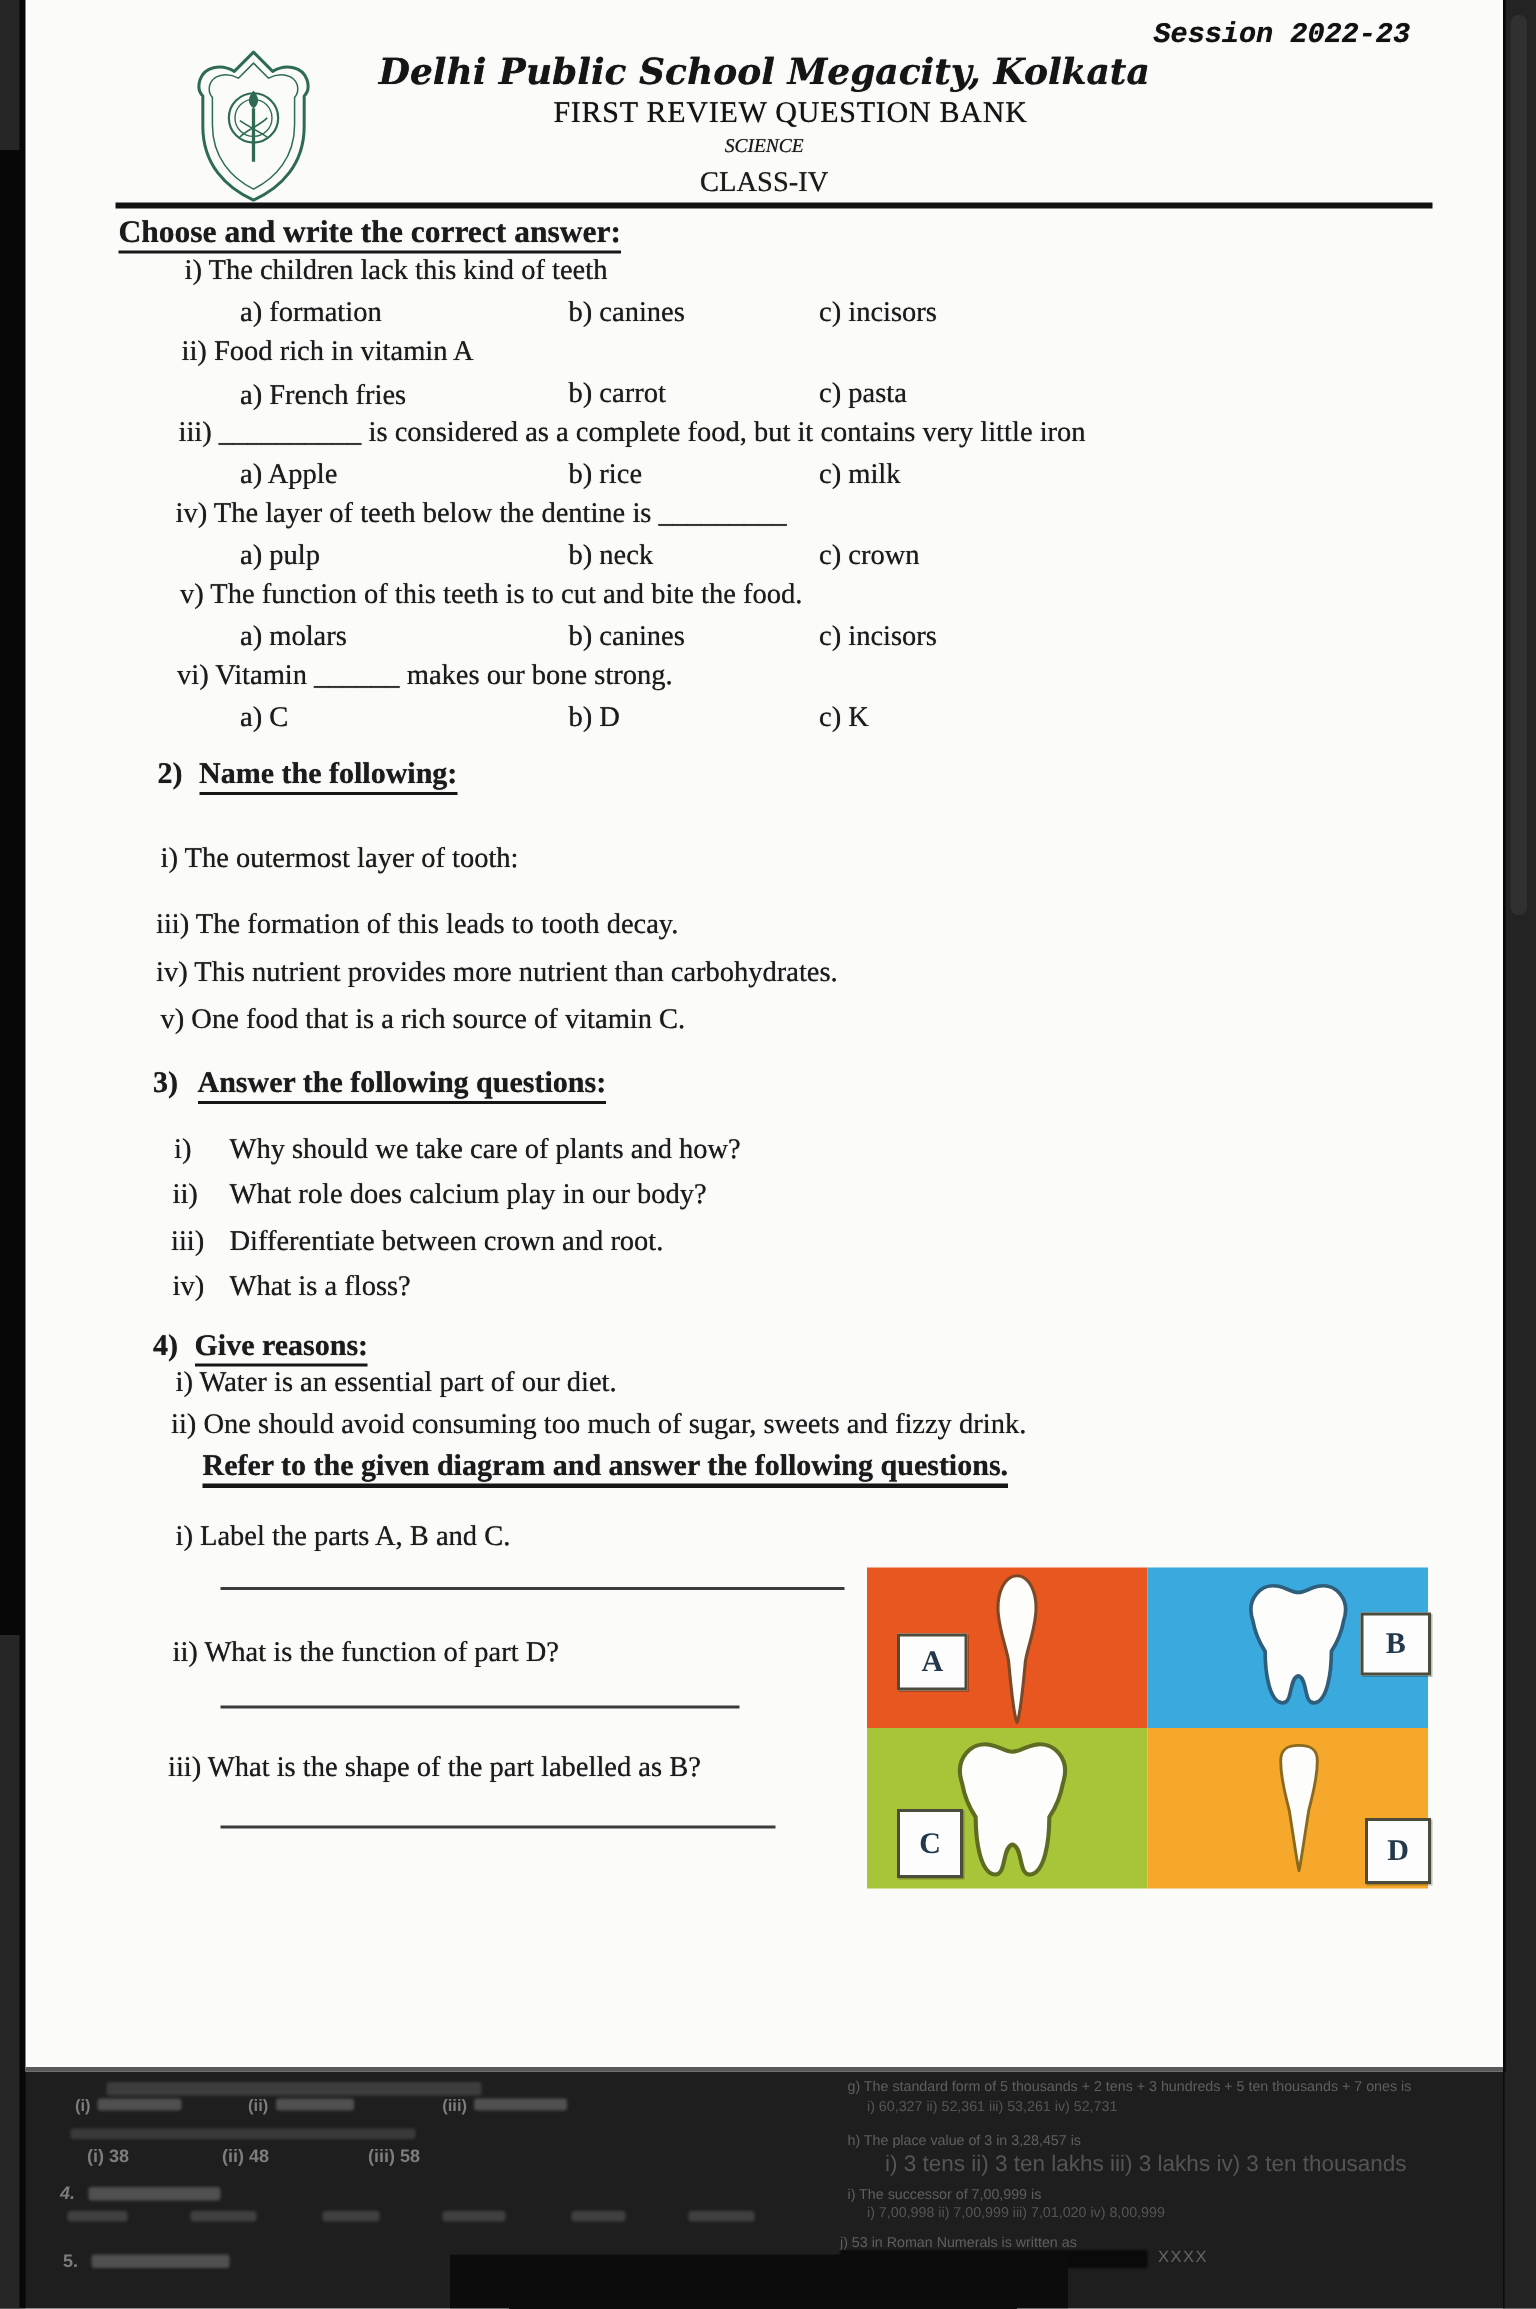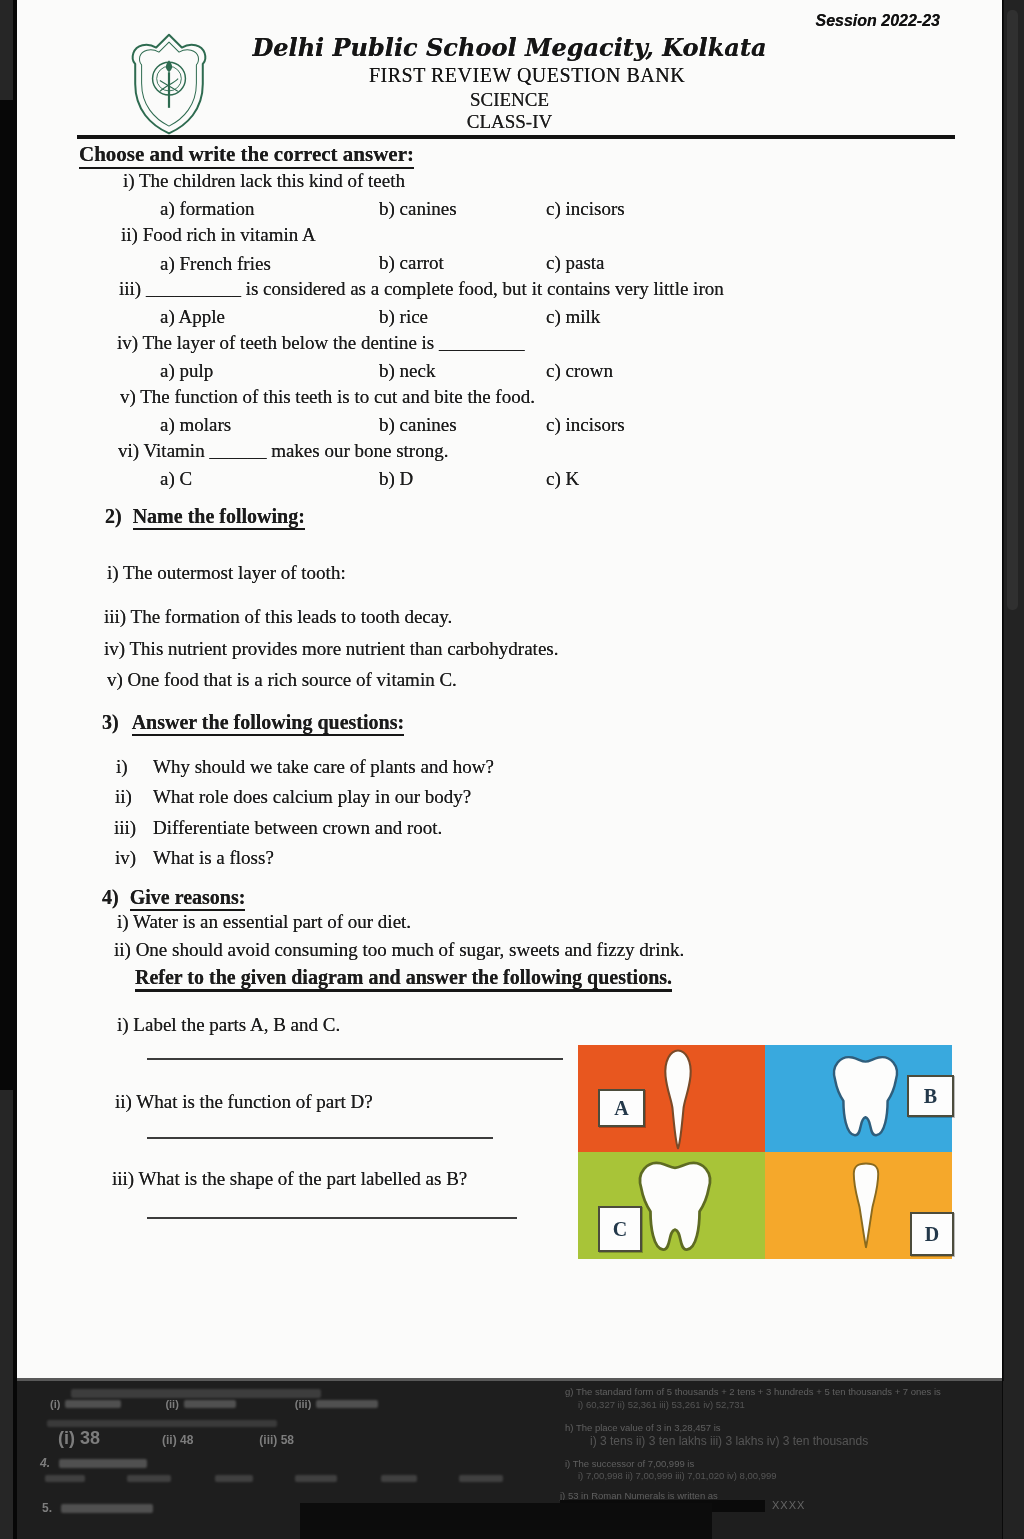--- a/index.html
+++ b/index.html
@@ -14,25 +14,25 @@
   
   #page{left:17px;top:0;width:985px;height:1378px;background:#fbfbfa;
         border-bottom:3px solid #595959;box-shadow:2px 0 0 rgba(0,0,0,.55);}
   .ln{position:absolute;white-space:nowrap;color:#1b1b1b;font-size:19px;
       text-shadow:0 0 .5px rgba(25,25,25,.85);}
   .bold{font-weight:700;}
   .ul{border-bottom:2.5px solid #161616;padding-bottom:1px;}
   .center{left:0;right:0;text-align:center;}
   .hr{position:absolute;border-top:2px solid #3c3c3c;height:0;}
   
-  #session{right:62px;top:12px;font-family:Liberation Sans, sans-serif;
-           font-style:italic;font-weight:700;font-size:16px;color:#111;}
+  #session{right:62px;top:12px;font-family:Liberation Mono, monospace;
+           font-style:italic;font-weight:700;font-size:19px;color:#111;}
   #school-name{top:33px;font-family:"DejaVu Serif",serif;font-style:italic;font-weight:700;font-size:24px;color:#151515;}
   #bank-title{top:64px;font-size:20px;letter-spacing:.5px;color:#141414;margin-left:35px;}
-  #subject{top:89px;font-size:19px;}
+  #subject{top:89px;font-size:13px;font-style:italic;}
   #class-line{top:111px;font-size:19px;}
   #top-rule{left:60px;top:135px;width:878px;height:4px;background:#121212;}
   
   #tooth-grid{left:561px;top:1045px;width:374px;height:214px;}
   .quad{position:absolute;width:187px;height:107px;}
   .label-box{position:absolute;background:#fdfdfd;border:2px solid #4c4c3c;
              display:flex;align-items:center;justify-content:center;
              font-size:20px;font-weight:600;color:#23384a;box-shadow:1px 1px 0 rgba(0,0,0,.25);}
   .tooth{position:absolute;}
   
@@ -189,21 +189,21 @@
 </div>
 <div class="frow" style="left:50px;top:1394px;">
   <span class="fmark" style="font-weight:700;">(i)</span><span class="smear" style="width:56px;"></span>
   <span class="fmark" style="font-weight:700;margin-left:40px;">(ii)</span><span class="smear" style="width:52px;"></span>
   <span class="fmark" style="font-weight:700;margin-left:55px;">(iii)</span><span class="smear" style="width:62px;"></span>
 </div>
 <div class="frow" style="left:42px;top:1413px;">
   <span class="smear" style="width:230px;height:7px;opacity:.45;"></span>
 </div>
 <div class="frow" style="left:58px;top:1428px;">
-  <span class="fmark" style="font-weight:700;font-size:18px;">(i) 38</span>
+  <span class="fmark" style="font-weight:700;font-size:12px;">(i) 38</span>
   <span class="fmark" style="font-weight:700;font-size:12px;margin-left:58px;">(ii) 48</span>
   <span class="fmark" style="font-weight:700;font-size:12px;margin-left:62px;">(iii) 58</span>
 </div>
 <div class="frow" style="left:40px;top:1453px;">
   <span class="fmark" style="font-weight:700;font-size:12px;font-style:italic;">4.</span>
   <span class="smear" style="width:88px;height:9px;"></span>
 </div>
 <div class="frow" style="left:40px;top:1468px;">
   <span class="smear" style="width:40px;height:7px;opacity:.55;"></span>
   <span class="smear" style="width:44px;height:7px;opacity:.55;margin-left:38px;"></span>
@@ -213,20 +213,20 @@
   <span class="smear" style="width:44px;height:7px;opacity:.55;margin-left:38px;"></span>
 </div>
 <div class="frow" style="left:42px;top:1498px;">
   <span class="fmark" style="font-weight:700;font-size:12px;">5.</span>
   <span class="smear" style="width:92px;height:9px;"></span>
 </div>
 
 <div class="faint" style="left:565px;top:1386px;font-size:9.5px;opacity:.6;">g) The standard form of 5 thousands + 2 tens + 3 hundreds + 5 ten thousands + 7 ones is</div>
 <div class="faint" style="left:578px;top:1399px;font-size:9.5px;opacity:.5;">i) 60,327 ii) 52,361 iii) 53,261 iv) 52,731</div>
 <div class="faint" style="left:565px;top:1422px;font-size:9.5px;opacity:.6;">h) The place value of 3 in 3,28,457 is</div>
-<div class="faint" style="left:578px;top:1434px;font-size:12px;opacity:.5;padding-left:12px;">i) 3 tens ii) 3 ten lakhs iii) 3 lakhs iv) 3 ten thousands</div>
+<div class="faint" style="left:578px;top:1434px;font-size:15px;opacity:.5;padding-left:12px;">i) 3 tens ii) 3 ten lakhs iii) 3 lakhs iv) 3 ten thousands</div>
 <div class="faint" style="left:565px;top:1458px;font-size:9.5px;opacity:.6;">i) The successor of 7,00,999 is</div>
 <div class="faint" style="left:578px;top:1470px;font-size:9.5px;opacity:.5;">i) 7,00,998 ii) 7,00,999 iii) 7,01,020 iv) 8,00,999</div>
 <div class="faint" style="left:560px;top:1490px;font-size:9.5px;opacity:.6;">j) 53 in Roman Numerals is written as</div>
 <div class="abs" id="hl-smear"></div>
 <div class="faint" style="left:772px;top:1499px;font-size:11px;opacity:.65;letter-spacing:1px;">XXXX</div>
 
 <div class="abs" id="black-box"></div>
 
 </body></html>

